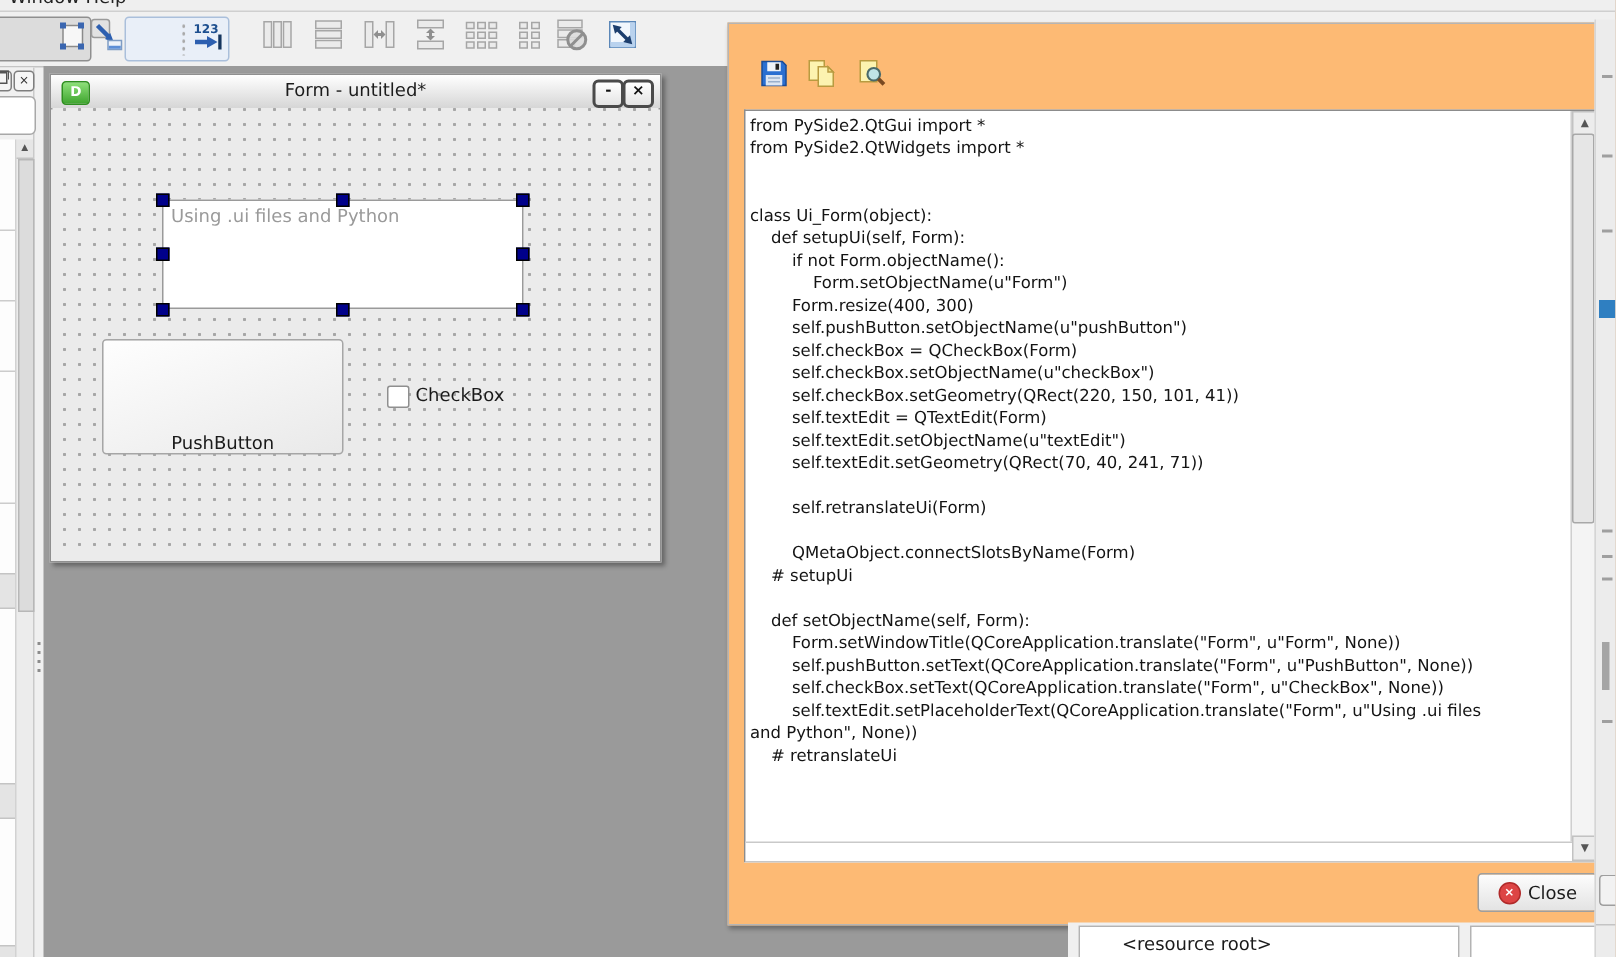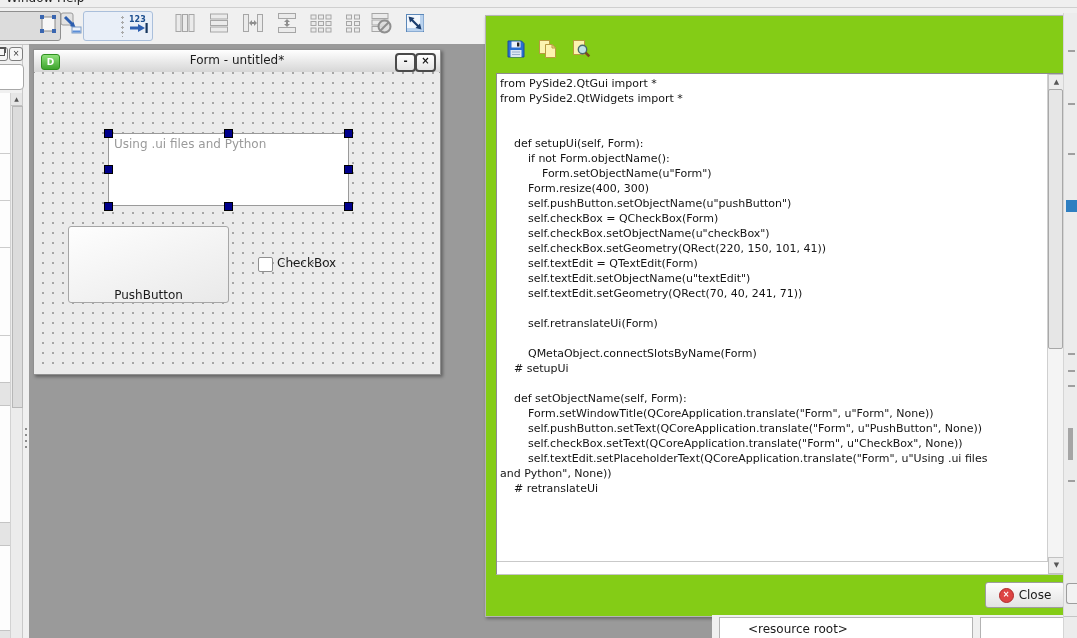--- a/index.html
+++ b/index.html
@@ -54,21 +54,21 @@
             border:1px solid #9a9a9a;}
   .placeholder{position:absolute;left:5px;top:3px;font-size:12px;color:#9a9a9a;}
   .handle{position:absolute;width:7px;height:7px;background:#00008b;border:1px solid #000;}
   .pushbtn{position:absolute;left:33px;top:154px;width:159px;height:75px;border:1px solid #a6a6a6;
            border-radius:3px;background:linear-gradient(160deg,#fefefe,#e9e9e9);
            font-size:12px;display:flex;align-items:flex-end;justify-content:center;}
   .cbbox{position:absolute;left:223px;top:185px;width:13px;height:13px;background:#fff;
          border:1px solid #8f8f8f;border-radius:2px;}
   .cblabel{position:absolute;left:242px;top:184px;font-size:12px;}
   
-  .dialog{position:absolute;left:485px;top:15px;width:578px;height:600px;background:#84cc16;
+  .dialog{position:absolute;left:485px;top:15px;width:578px;height:600px;background:#fdba74;
           border:1px solid #b5b5b5;box-shadow:1px 2px 3px rgba(0,0,0,0.3);}
   .dbtn{position:absolute;top:22px;width:26px;height:26px;display:flex;align-items:center;justify-content:center;}
   .codearea{position:absolute;left:10px;top:57px;width:566px;height:500px;background:#ffffff;
             border:1px solid;border-color:#8c8c8c #c6c6c6 #c6c6c6 #8c8c8c;overflow:hidden;}
   .codelines{position:absolute;left:3px;top:2px;right:18px;font-size:11px;line-height:15px;color:#141414;}
   .codelines div{white-space:pre;height:15px;overflow:visible;}
   .vscroll{position:absolute;right:0;top:0;width:15px;height:100%;background:#f4f4f4;border-left:1px solid #cfcfcf;}
   .scrollbtn{position:absolute;left:0;width:15px;height:15px;background:#ececec;border:1px solid #c2c2c2;
              font-size:7px;color:#555;text-align:center;line-height:14px;}
   .vthumb{position:absolute;left:0;top:15px;width:13px;height:258px;background:#e6e6e6;
@@ -300,20 +300,21 @@
             <circle cx="12.5" cy="11.5" r="4.2" fill="#bfe3e6" stroke="#4a6a6a" stroke-width="1.4"></circle>
             <line x1="15.6" y1="14.6" x2="19.3" y2="18.3" stroke="#7a4a21" stroke-width="2.6"></line>
           </svg></span>
     </div>
     <div class="codearea">
       <div class="codelines">
           <div>from PySide2.QtGui import *</div>
           <div>from PySide2.QtWidgets import *</div>
           <div></div>
           <div></div>
+          <div>class Ui_Form(object):</div>
           <div>    def setupUi(self, Form):</div>
           <div>        if not Form.objectName():</div>
           <div>            Form.setObjectName(u"Form")</div>
           <div>        Form.resize(400, 300)</div>
           <div>        self.pushButton.setObjectName(u"pushButton")</div>
           <div>        self.checkBox = QCheckBox(Form)</div>
           <div>        self.checkBox.setObjectName(u"checkBox")</div>
           <div>        self.checkBox.setGeometry(QRect(220, 150, 101, 41))</div>
           <div>        self.textEdit = QTextEdit(Form)</div>
           <div>        self.textEdit.setObjectName(u"textEdit")</div>

